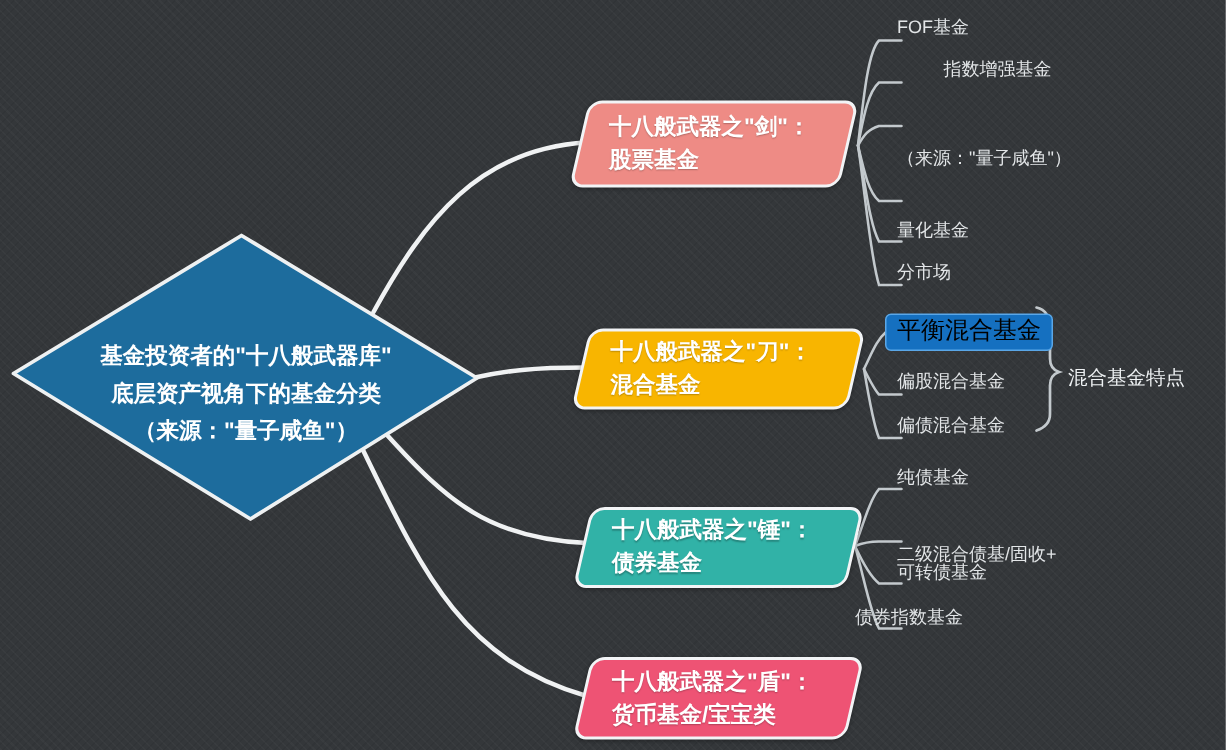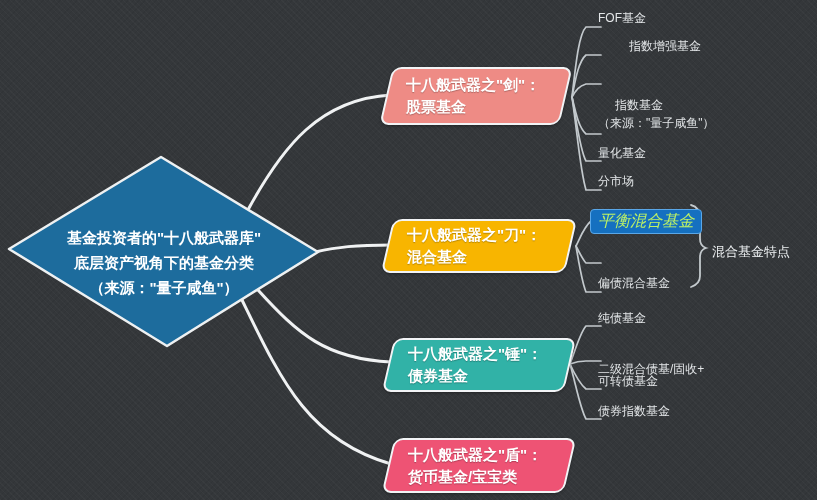--- a/index.html
+++ b/index.html
@@ -38,23 +38,22 @@
   .leaf{
     color:#e3e6e8;font-size:12px;line-height:18px;font-weight:500;
     white-space:nowrap;cursor:default;
   }
   .leaf .sub{display:block;}
   .leaf .indent{display:block;padding-left:17px;}
   .hl{
     left:590px;top:209px;
     padding:2px 7px 3px 7px;border-radius:4px;
     border:1.5px solid #5aa7e8;
-    color:#bef264;font-size:16px;line-height:18px;font-weight:500;
+    color:#000000;font-size:16px;line-height:18px;font-weight:500;
     white-space:nowrap;
-    font-style:italic;
   }
   .annotation{
     left:712px;top:243px;color:#eef1f3;font-size:13px;font-weight:400;
     white-space:nowrap;
   }
 </style>
 </head>
 <body>
 
 <div id="stage">
@@ -126,28 +125,28 @@
     <div class="bg" style="background-color: rgb(238, 83, 116);"></div>
     <div class="txt">
       <span>十八般武器之"盾"：</span>
       <span>货币基金/宝宝类</span>
     </div>
   </div>
 
   <div class="abs leaf" style="left:598px;top:9px;">FOF基金</div>
   <div class="abs leaf" style="left:598px;top:37px;margin-left:31px;">指数增强基金</div>
   <div class="abs leaf" style="left:598px;top:96px;">
-    <span class="indent">指数基金</span>
     <span class="sub">（来源："量子咸鱼"）</span>
   </div>
   <div class="abs leaf" style="left:598px;top:144px;text-align:right;">量化基金</div>
   <div class="abs leaf" style="left:598px;top:173px;font-family:Liberation Mono, monospace;">分市场</div>
 
   <div class="abs hl" style="background-color: rgb(21, 112, 192);">平衡混合基金</div>
+  <div class="abs leaf" style="left:598px;top:245px;">偏股混合基金</div>
   <div class="abs leaf" style="left:598px;top:274px;">偏债混合基金</div>
   <div class="abs annotation">混合基金特点</div>
 
   <div class="abs leaf" style="left:598px;top:309px;text-align:center;">纯债基金</div>
   <div class="abs leaf" style="left:598px;top:360px;">二级混合债基/固收+</div>
   <div class="abs leaf" style="left:598px;top:372px;text-align:center;">可转债基金</div>
-  <div class="abs leaf" style="left:598px;top:402px;">债券指数基金</div>
+  <div class="abs leaf" style="left:570px;top:402px;">债券指数基金</div>
 
 </div>
 
 </body></html>

